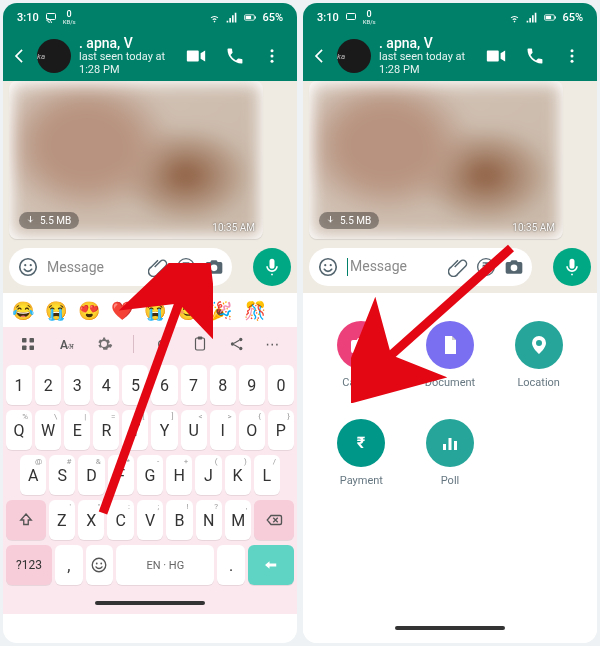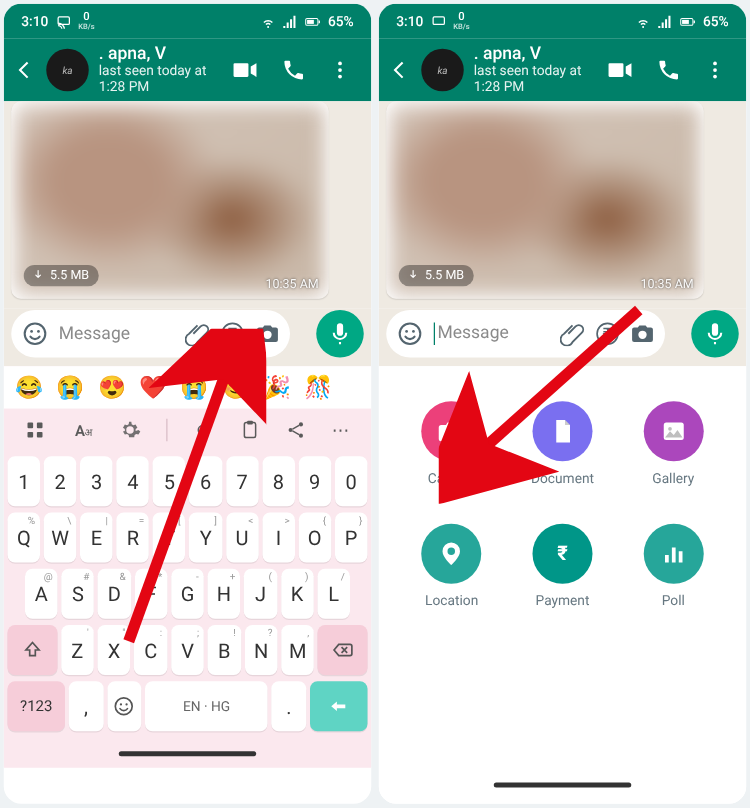--- a/index.html
+++ b/index.html
@@ -4,21 +4,21 @@
 <style>
   *{box-sizing:border-box;margin:0;padding:0;font-family:Roboto,Arial,sans-serif;-webkit-font-smoothing:antialiased}
   body{background:#eef2f4;display:flex;gap:6px;padding:3px;width:600px;height:646px}
   .phone{flex:1;background:#fff;border-radius:14px;overflow:hidden;display:flex;flex-direction:column;position:relative}
   .statusbar{height:28px;background:#008069;color:#fff;display:flex;align-items:center;justify-content:space-between;padding:12px 14px;font-size:11px;font-weight:500}
   .sb-left{display:flex;align-items:center;gap:6px}
   .sb-right{display:flex;align-items:flex-end;gap:4px}
   .sb-ico{display:inline-flex}
   .appbar{height:50px;background:#008069;color:#fff;display:flex;align-items:center;padding:0 6px 0 6px;gap:8px}
   .back{width:20px;display:flex;align-items:center;justify-content:center}
-  .avatar{width:34px;height:34px;border-radius:50%;background:#1a1a1a;display:flex;align-items:center;justify-content:center;font-size:8px;color:#bbb;font-style:italic}
+  .avatar{width:34px;height:34px;border-radius:50%;background:#1a1a1a;display:flex;align-items:center;justify-content:flex-start;font-size:8px;color:#bbb;font-style:italic}
   .title-block{flex:1;line-height:1.15}
   .title{font-size:14px;font-weight:500}
   .subtitle{font-size:11px;opacity:.9}
   .appbar-actions{display:flex;align-items:center;gap:18px;padding-right:10px}
   .chatbg{flex:1;background:#efeae2;position:relative;overflow:hidden}
   .msg{position:absolute;left:6px;right:34px;top:0;bottom:8px;background:#fff;border-radius:8px;box-shadow:0 1px 1px rgba(0,0,0,.1);overflow:hidden}
   .msg-img{position:absolute;inset:3px;border-radius:6px;background:
      radial-gradient(ellipse 60% 80% at 30% 40%, #b89480 0%, #b89480 30%, transparent 60%),
      radial-gradient(ellipse 50% 60% at 70% 60%, #8b5a3c 0%, transparent 55%),
      linear-gradient(135deg,#d4c5b9 0%, #c9b8a8 100%);
@@ -528,28 +528,20 @@
       </div>
       <div class="att">
         <div class="circ" style="background: rgb(122, 111, 240);">
           <svg width="24" height="24" viewBox="0 0 24 24">
             <use href="#i-doc"></use>
           </svg>
         </div>
         <div class="lbl">Document</div>
       </div>
       <div class="att">
-        <div class="circ" style="background: rgb(171, 71, 188);">
-          <svg width="24" height="24" viewBox="0 0 24 24">
-            <use href="#i-gallery"></use>
-          </svg>
-        </div>
-        <div class="lbl">Gallery</div>
-      </div>
-      <div class="att">
         <div class="circ" style="background: rgb(38, 166, 154);">
           <svg width="24" height="24" viewBox="0 0 24 24">
             <use href="#i-pin"></use>
           </svg>
         </div>
         <div class="lbl">Location</div>
       </div>
       <div class="att">
         <div class="circ" style="background: rgb(0, 150, 136);">
           <svg width="24" height="24" viewBox="0 0 24 24">

